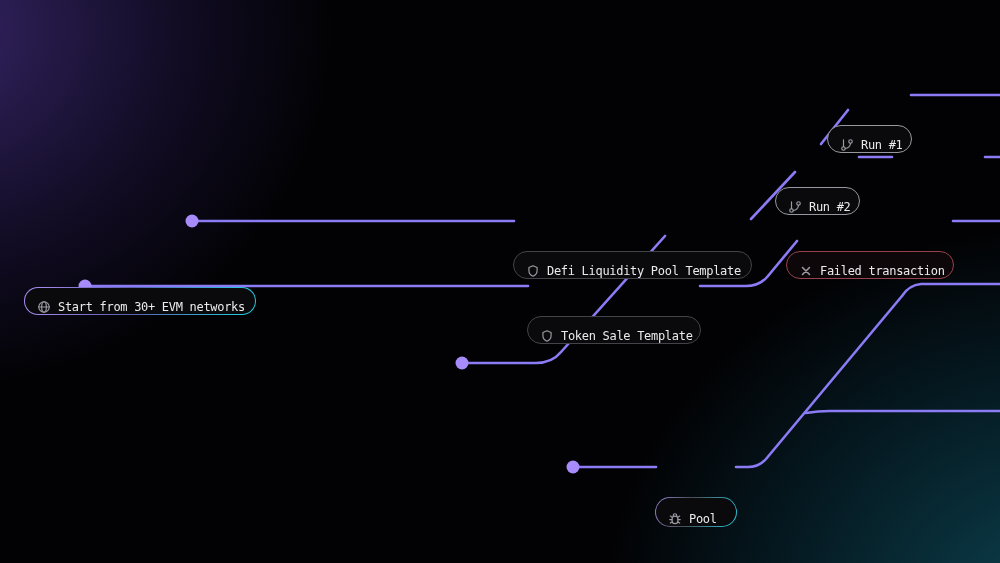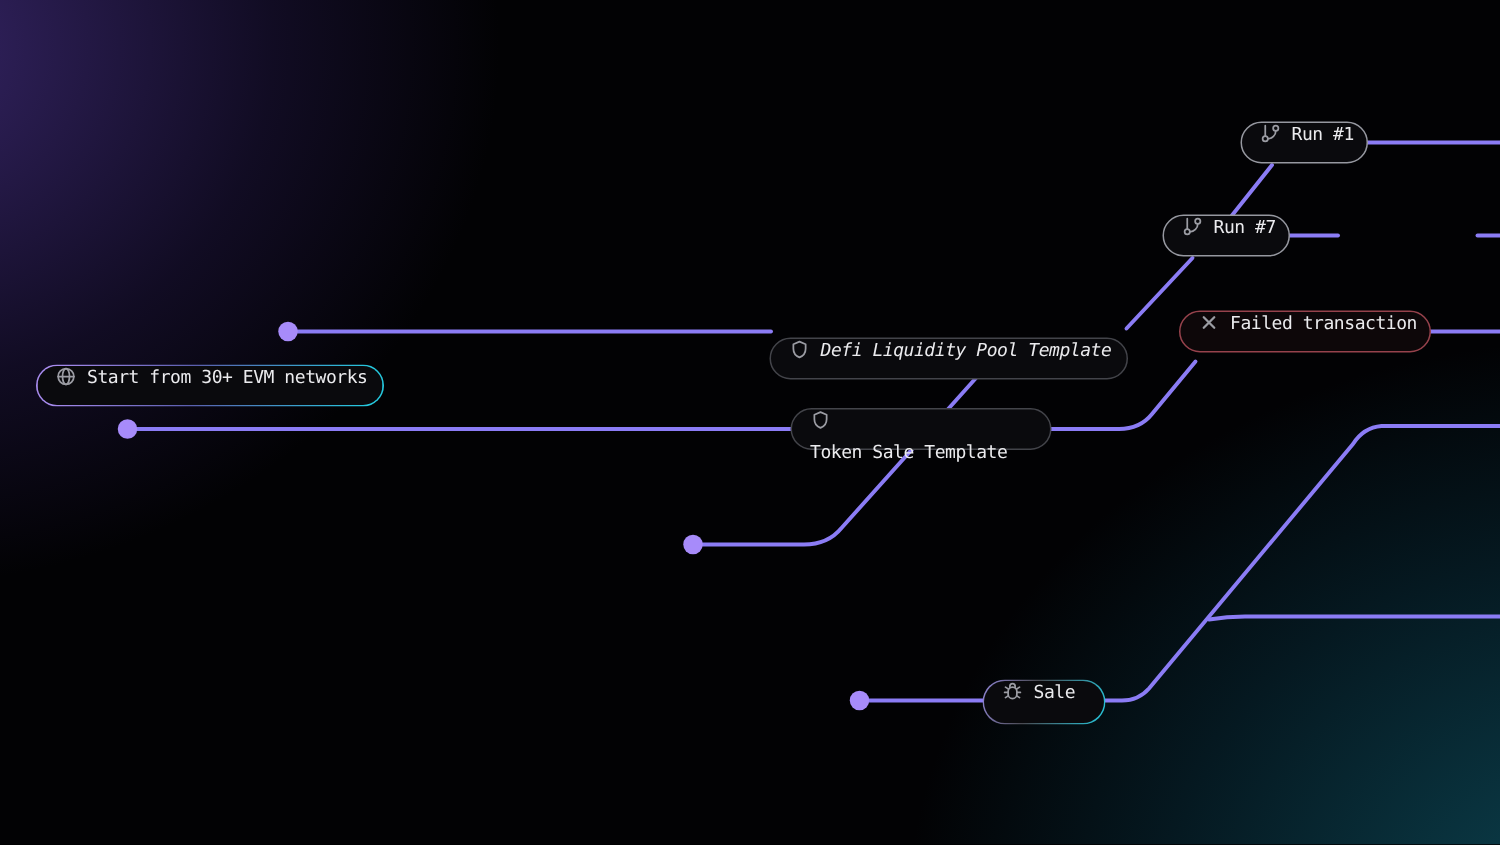--- a/index.html
+++ b/index.html
@@ -6,26 +6,26 @@
   .stage{
     position:relative;width:1000px;height:563px;overflow:hidden;
     background:
       radial-gradient(560px 500px at -70px 30px, rgba(88,60,168,.60), rgba(42,28,86,.38) 45%, rgba(0,0,0,0) 72%),
       radial-gradient(640px 540px at 1065px 615px, rgba(20,120,143,.55), rgba(10,62,80,.38) 45%, rgba(0,0,0,0) 72%),
       #020204;
     font-family:"DejaVu Sans Mono","Liberation Mono",monospace;
   }
   .wires{position:absolute;inset:0;}
   .pill{
-    position:absolute;display:flex;align-items:flex-start;gap:7px;
+    position:absolute;display:flex;align-items:flex-end;gap:7px;
     height:28px;padding:0 13px 0 12px;border-radius:15px;
     box-sizing:border-box;
     background:#0a0a0d;border:1px solid #43444a;
     color:#ebebee;font-size:12px;letter-spacing:-0.3px;white-space:nowrap;
-    z-index:2;cursor:pointer;
+    z-index:2;cursor:pointer;margin-top:44px;
   }
   .pill .ic{display:flex;align-items:center;color:#9b9ca3;flex:0 0 auto;}
   .pill.b-bright{border-color:#9698a0;}
   .pill.b-red{border-color:#96424c;background:#0d0709;}
   .pill.b-grad-pc{
     border:1px solid transparent;
     background:linear-gradient(#0a0a0d,#0a0a0d) padding-box,
                linear-gradient(100deg,#a98cf0 5%,#5b5fae 45%,#25c9df 95%) border-box;
   }
   .pill.b-grad-gc{
@@ -78,25 +78,25 @@
 
   <div class="pill b-bright" style="left:775px;top:143px;width:85px;">
     <span class="ic">
       <svg width="14" height="14" viewBox="0 0 24 24" stroke="currentColor" stroke-width="2" fill="none" stroke-linecap="round" stroke-linejoin="round">
           <line x1="6" y1="3" x2="6" y2="15"></line>
           <circle cx="18" cy="6" r="3"></circle>
           <circle cx="6" cy="18" r="3"></circle>
           <path d="M18 9a9 9 0 0 1-9 9"></path>
         </svg>
     </span>
-    <span>Run #7</span>
+    <span>Run #2</span>
   </div>
 
 
-  <div class="pill" style="left:513px;top:225px;width:239px;font-style:italic;">
+  <div class="pill" style="left:513px;top:207px;width:239px;">
     <span class="ic">
       <svg width="14" height="14" viewBox="0 0 24 24" stroke="currentColor" stroke-width="2" fill="none" stroke-linecap="round" stroke-linejoin="round">
           <path d="M12 3l7 3v5c0 4.6-3 8.3-7 10-4-1.7-7-5.4-7-10V6z"></path>
         </svg>
     </span>
     <span>Defi Liquidity Pool Template</span>
   </div>
 
   <div class="pill b-red" style="left:786px;top:207px;width:168px;">
     <span class="ic ic-red">
@@ -111,33 +111,33 @@
     <span class="ic">
       <svg width="14" height="14" viewBox="0 0 24 24" stroke="currentColor" stroke-width="2" fill="none" stroke-linecap="round">
           <circle cx="12" cy="12" r="9"></circle>
           <path d="M3 12h18"></path>
           <ellipse cx="12" cy="12" rx="4" ry="9"></ellipse>
         </svg>
     </span>
     <span>Start from 30+ EVM networks</span>
   </div>
 
-  <div class="pill" style="left:527px;top:272px;width:174px;flex-direction:column;">
+  <div class="pill" style="left:527px;top:272px;width:174px;">
     <span class="ic">
       <svg width="14" height="14" viewBox="0 0 24 24" stroke="currentColor" stroke-width="2" fill="none" stroke-linecap="round" stroke-linejoin="round">
           <path d="M12 3l7 3v5c0 4.6-3 8.3-7 10-4-1.7-7-5.4-7-10V6z"></path>
         </svg>
     </span>
     <span>Token Sale Template</span>
   </div>
 
   <div class="pill b-grad-gc" style="left:655px;top:453px;width:82px;height:30px;border-radius:16px;">
     <span class="ic">
       <svg width="14" height="14" viewBox="0 0 24 24" stroke="currentColor" stroke-width="2" fill="none" stroke-linecap="round" stroke-linejoin="round">
           <path d="M9 7V6a3 3 0 0 1 6 0v1"></path>
           <path d="M12 7a5 5 0 0 1 5 5v3a5 5 0 0 1-10 0v-3a5 5 0 0 1 5-5z"></path>
           <path d="M7 13H3M7 17l-3 2M7 9 4 7M17 13h4M17 17l3 2M17 9l3-2"></path>
         </svg>
     </span>
-    <span>Sale</span>
+    <span>Pool</span>
   </div>
 
 </div>
 
 </body></html>

